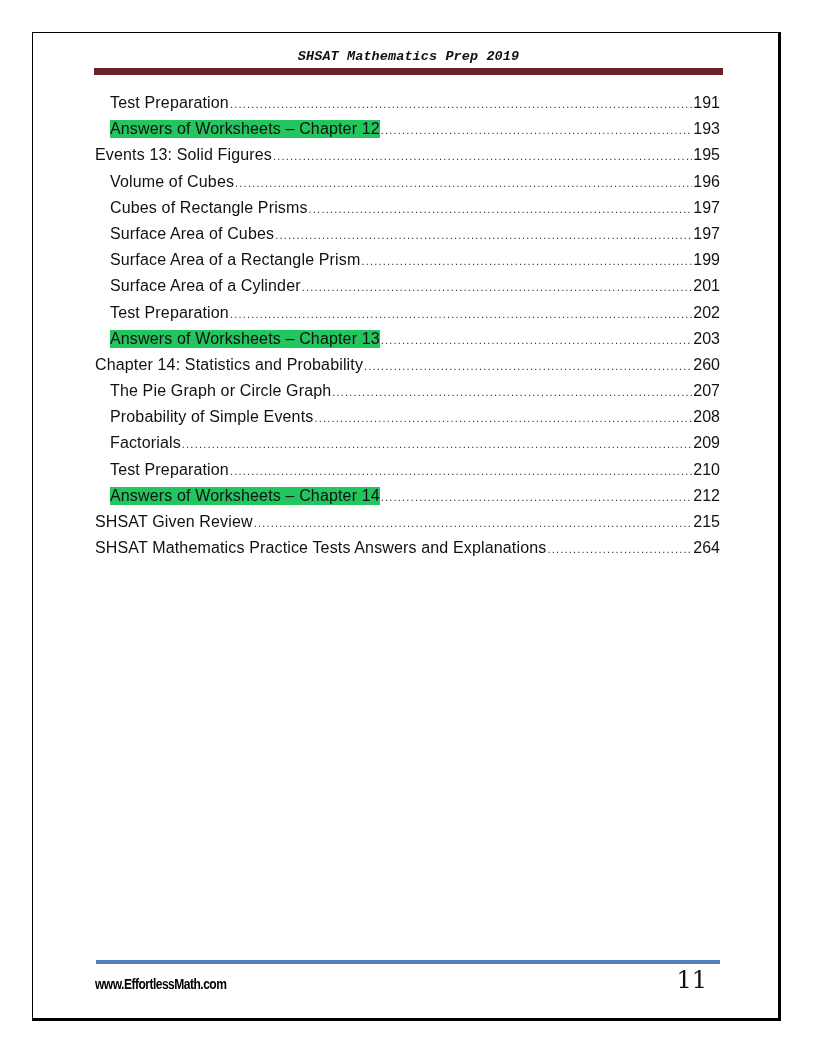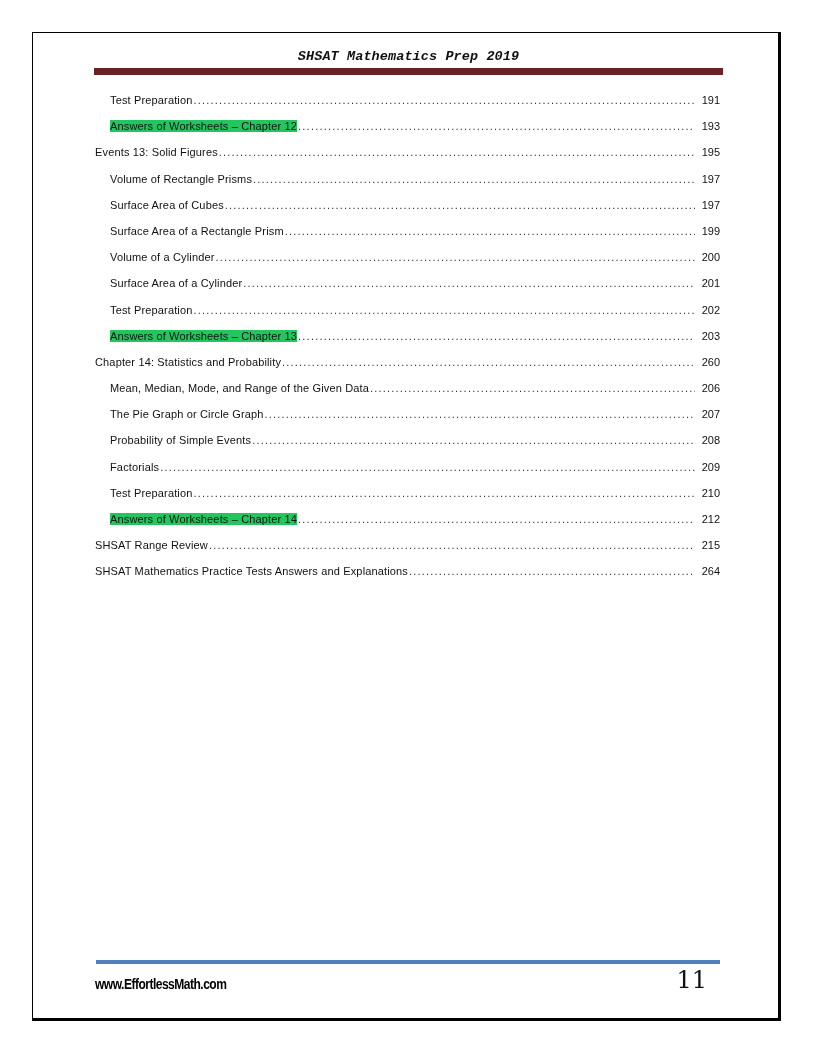--- a/index.html
+++ b/index.html
@@ -51,21 +51,21 @@
     .toc {
       position: absolute;
       left: 95px;
       top: 94px;
       width: 625px;
     }
     .toc-row {
       display: flex;
       align-items: baseline;
       height: 26.2px;
-      font-size: 11px;
+      font-size: 16px;
       white-space: nowrap;
       overflow: hidden;
     }
     .toc-row.level-2 { padding-left: 15px; }
     .toc-title {
       flex: 0 0 auto;
       letter-spacing: 0.15px;
     }
     .toc-title.shaded {
       background: #22c55e;
@@ -133,65 +133,60 @@
     <span class="toc-title shaded">Answers of Worksheets – Chapter 12</span>
     <span class="toc-dots"></span>
     <span class="toc-page">193</span>
   </div>
   <div class="toc-row level-1">
     <span class="toc-title">Events 13: Solid Figures</span>
     <span class="toc-dots"></span>
     <span class="toc-page">195</span>
   </div>
   <div class="toc-row level-2">
-    <span class="toc-title">Volume of Rectangle Prisms</span>
+    <span class="toc-title">Volume of Cubes</span>
+    <span class="toc-dots"></span>
+    <span class="toc-page">196</span>
+  </div>
+  <div class="toc-row level-2">
+    <span class="toc-title">Cubes of Rectangle Prisms</span>
     <span class="toc-dots"></span>
     <span class="toc-page">197</span>
   </div>
   <div class="toc-row level-2">
     <span class="toc-title">Surface Area of Cubes</span>
     <span class="toc-dots"></span>
     <span class="toc-page">197</span>
   </div>
   <div class="toc-row level-2">
     <span class="toc-title">Surface Area of a Rectangle Prism</span>
     <span class="toc-dots"></span>
     <span class="toc-page">199</span>
   </div>
   <div class="toc-row level-2">
-    <span class="toc-title">Volume of a Cylinder</span>
-    <span class="toc-dots"></span>
-    <span class="toc-page">200</span>
-  </div>
-  <div class="toc-row level-2">
     <span class="toc-title">Surface Area of a Cylinder</span>
     <span class="toc-dots"></span>
     <span class="toc-page">201</span>
   </div>
   <div class="toc-row level-2">
     <span class="toc-title">Test Preparation</span>
     <span class="toc-dots"></span>
     <span class="toc-page">202</span>
   </div>
   <div class="toc-row level-2">
     <span class="toc-title shaded">Answers of Worksheets – Chapter 13</span>
     <span class="toc-dots"></span>
     <span class="toc-page">203</span>
   </div>
   <div class="toc-row level-1">
     <span class="toc-title">Chapter 14: Statistics and Probability</span>
     <span class="toc-dots"></span>
     <span class="toc-page">260</span>
   </div>
   <div class="toc-row level-2">
-    <span class="toc-title">Mean, Median, Mode, and Range of the Given Data</span>
-    <span class="toc-dots"></span>
-    <span class="toc-page">206</span>
-  </div>
-  <div class="toc-row level-2">
     <span class="toc-title">The Pie Graph or Circle Graph</span>
     <span class="toc-dots"></span>
     <span class="toc-page">207</span>
   </div>
   <div class="toc-row level-2">
     <span class="toc-title">Probability of Simple Events</span>
     <span class="toc-dots"></span>
     <span class="toc-page">208</span>
   </div>
   <div class="toc-row level-2">
@@ -203,21 +198,21 @@
     <span class="toc-title">Test Preparation</span>
     <span class="toc-dots"></span>
     <span class="toc-page">210</span>
   </div>
   <div class="toc-row level-2">
     <span class="toc-title shaded">Answers of Worksheets – Chapter 14</span>
     <span class="toc-dots"></span>
     <span class="toc-page">212</span>
   </div>
   <div class="toc-row level-1">
-    <span class="toc-title">SHSAT Range Review</span>
+    <span class="toc-title">SHSAT Given Review</span>
     <span class="toc-dots"></span>
     <span class="toc-page">215</span>
   </div>
   <div class="toc-row level-1">
     <span class="toc-title">SHSAT Mathematics Practice Tests Answers and Explanations</span>
     <span class="toc-dots"></span>
     <span class="toc-page">264</span>
   </div>
 </div>
 

